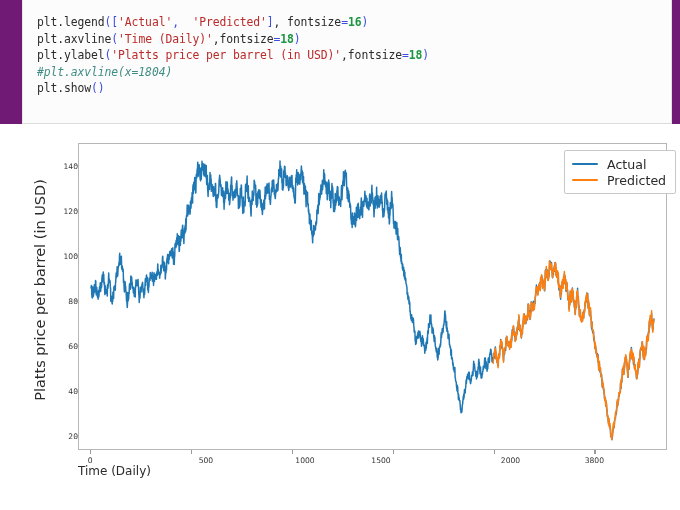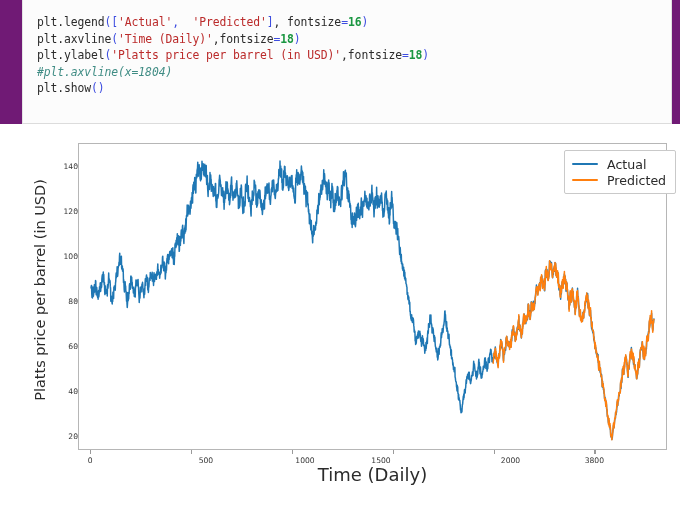--- a/index.html
+++ b/index.html
@@ -76,22 +76,21 @@
     font-family: "DejaVu Sans", sans-serif;
     transform: translateX(-50%);
     white-space: nowrap;
   }
   .xtick-mark { position: absolute; top: 0; width: 1.2px; height: 3.5px; background: #9a9a9a; }
 
   .xlabel {
     position: absolute;
     left: 78px; top: 340px;
     width: 589px;
-    text-align: center;
-    font-size: 18px;
+    font-size: 12px;
     color: #2b2b2b;
     font-family: "DejaVu Sans", sans-serif;
   }
   .ylabel {
     position: absolute;
     left: -110px; top: 158px;
     width: 300px;
     text-align: center;
     font-size: 14.5px;
     color: #2b2b2b;

